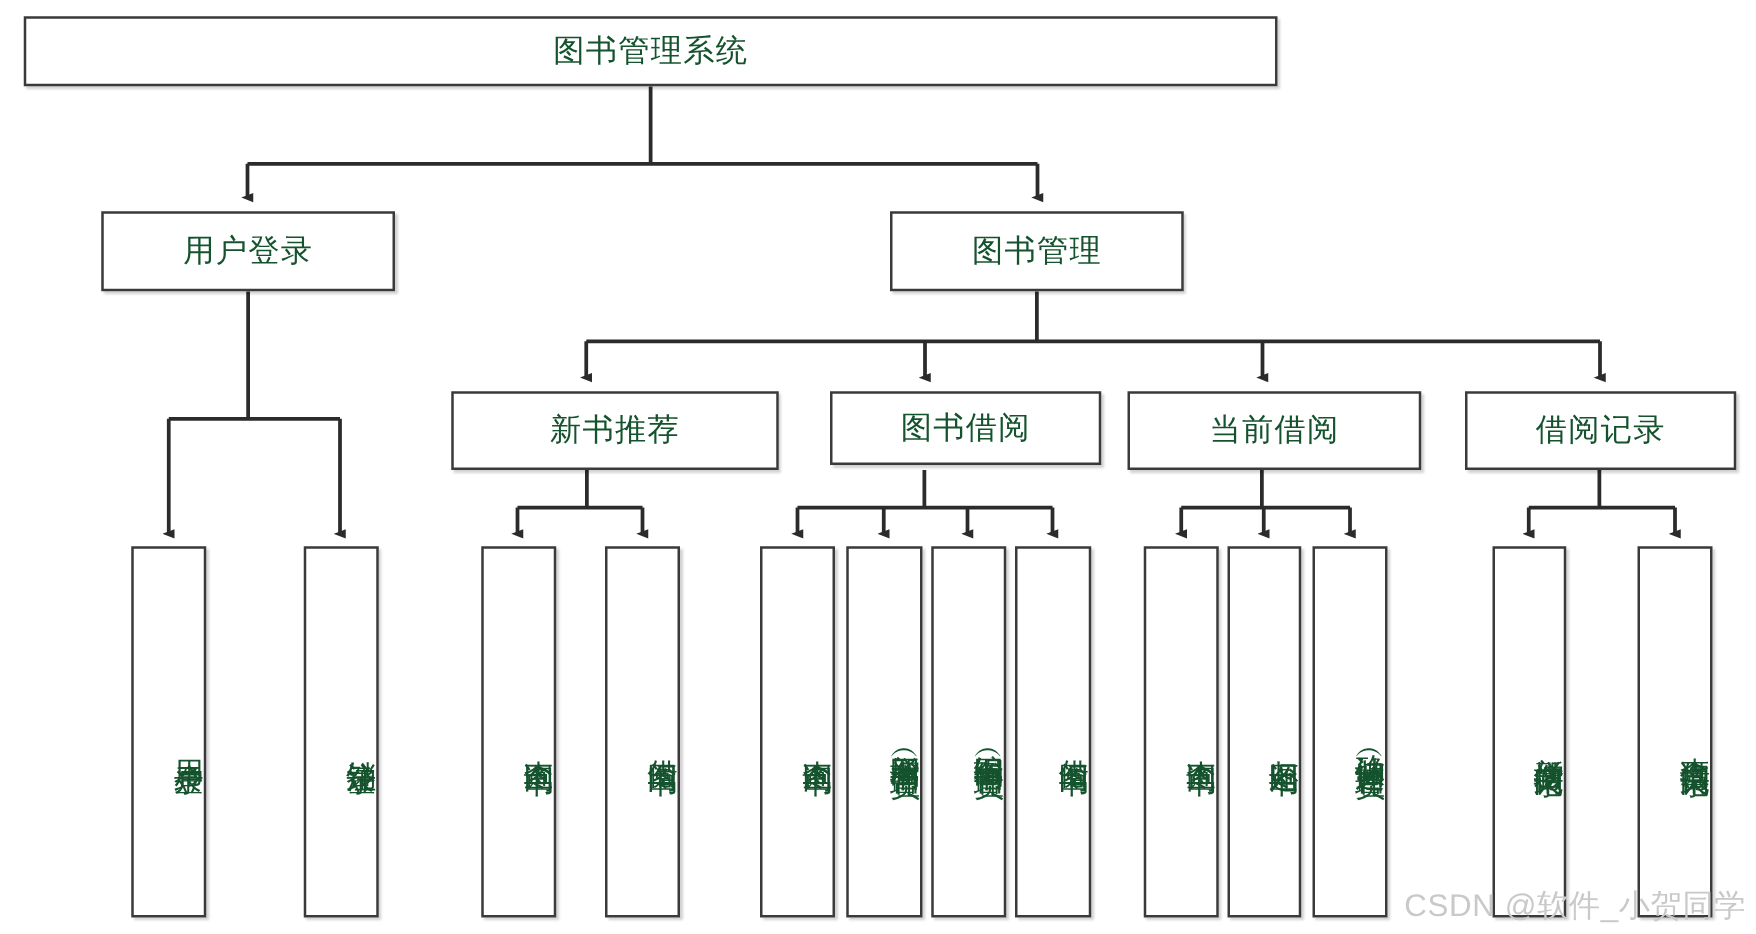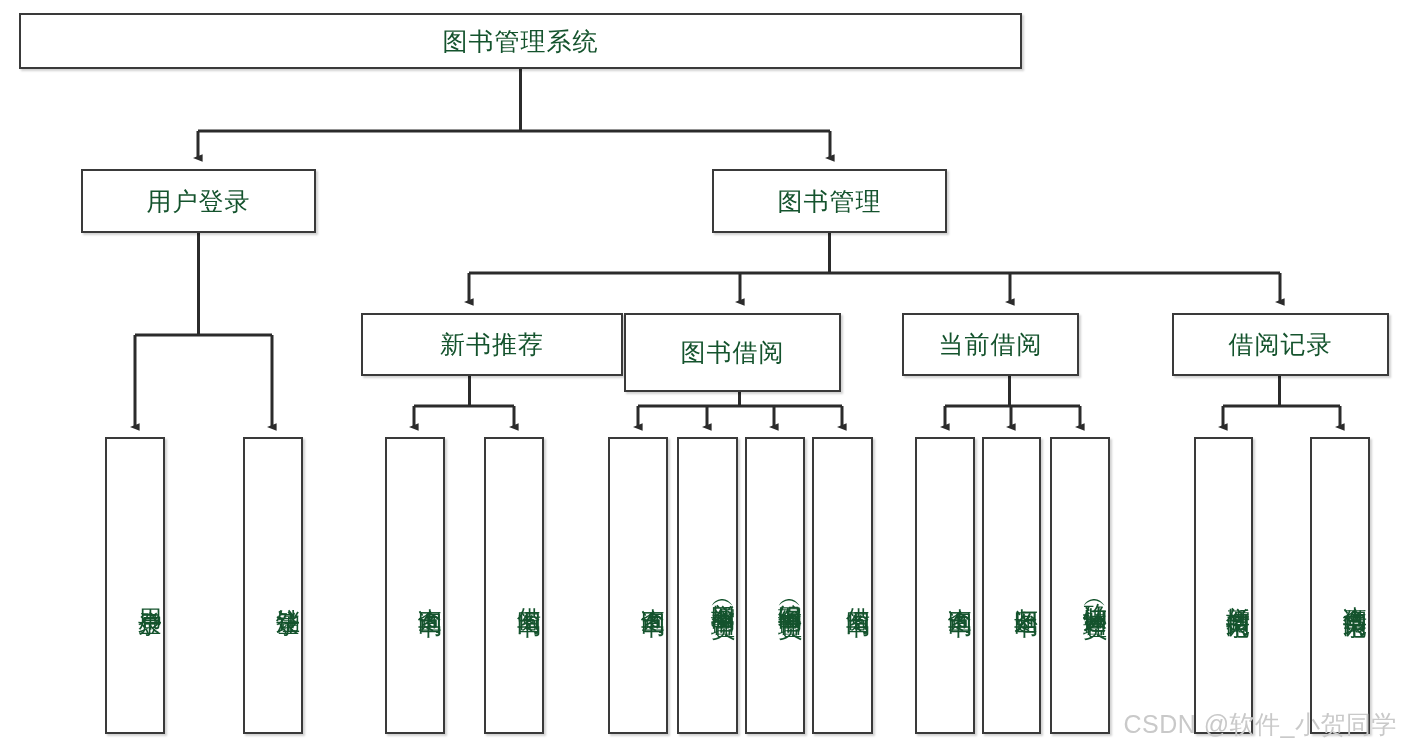--- a/index.html
+++ b/index.html
@@ -121,24 +121,24 @@
   <div class="node horiz" style="left:81px;top:169px;width:235px;height:64px;">
     <span>用户登录</span>
   </div>
   <div class="node horiz" style="left:712px;top:169px;width:235px;height:64px;">
     <span>图书管理</span>
   </div>
 
   <div class="node horiz" style="left:361px;top:313px;width:262px;height:63px;">
     <span>新书推荐</span>
   </div>
-  <div class="node horiz" style="left:624px;top:313px;width:217px;height:79px;">
+  <div class="node horiz" style="left:664px;top:313px;width:217px;height:59px;">
     <span>图书借阅</span>
   </div>
-  <div class="node horiz" style="left:902px;top:313px;width:177px;height:63px;">
+  <div class="node horiz" style="left:902px;top:313px;width:235px;height:63px;">
     <span>当前借阅</span>
   </div>
   <div class="node horiz" style="left:1172px;top:313px;width:217px;height:63px;">
     <span>借阅记录</span>
   </div>
 
   <div class="node vert" style="left:105px;top:437px;width:60px;height:297px;">
     <span>用户登录</span>
   </div>
   <div class="node vert" style="left:243px;top:437px;width:60px;height:297px;">

